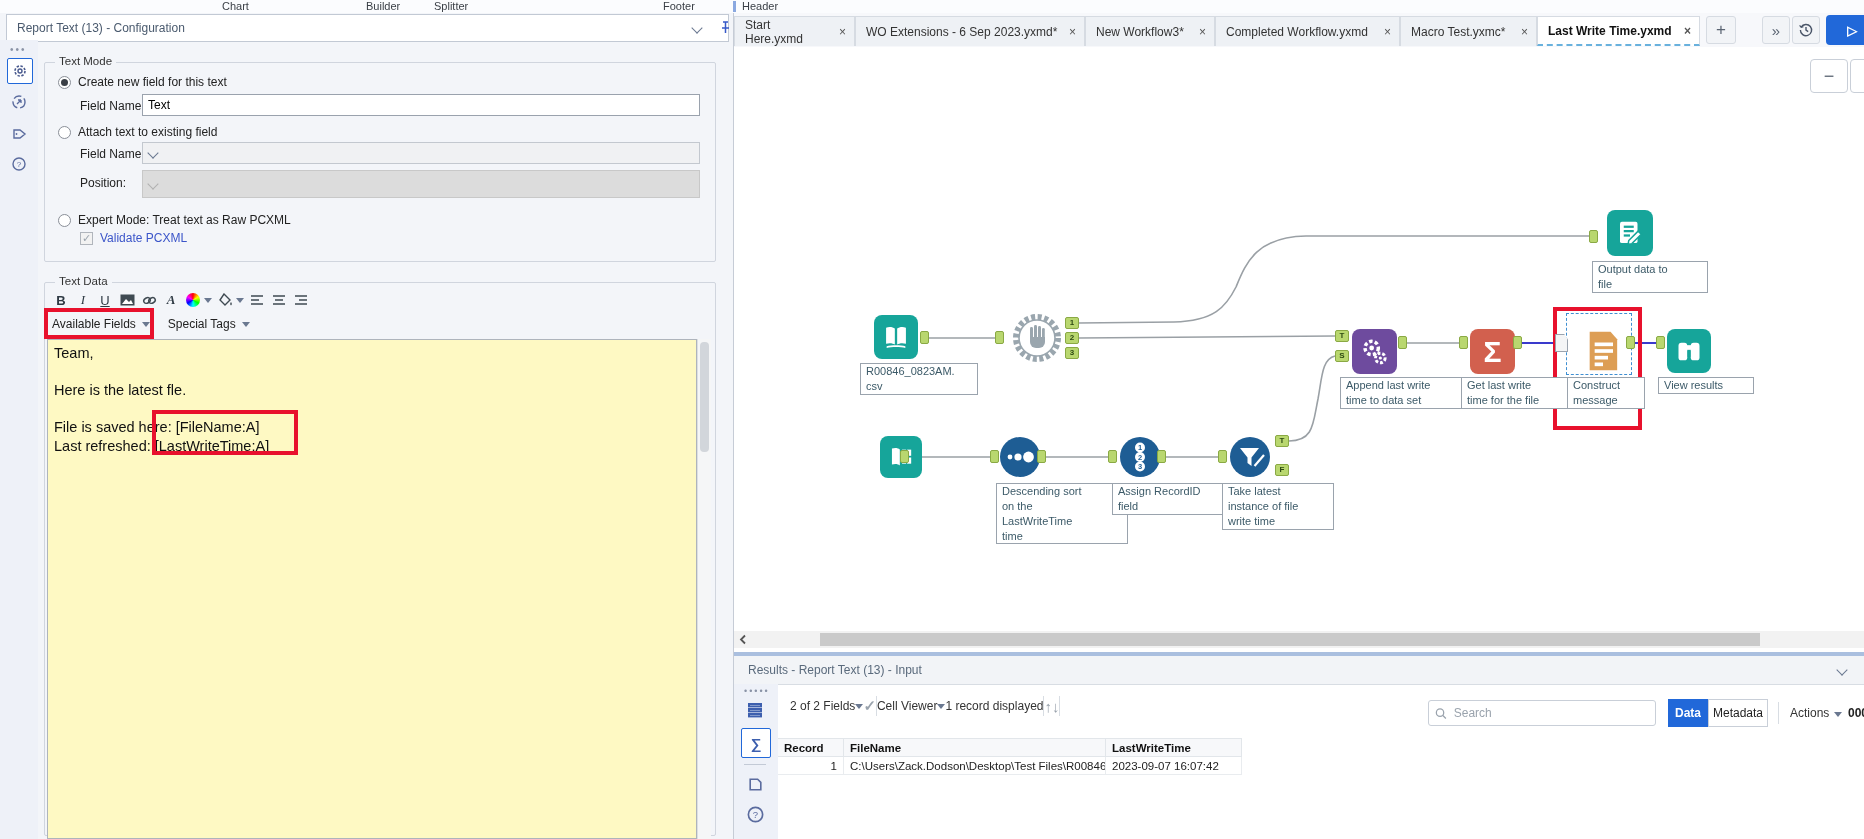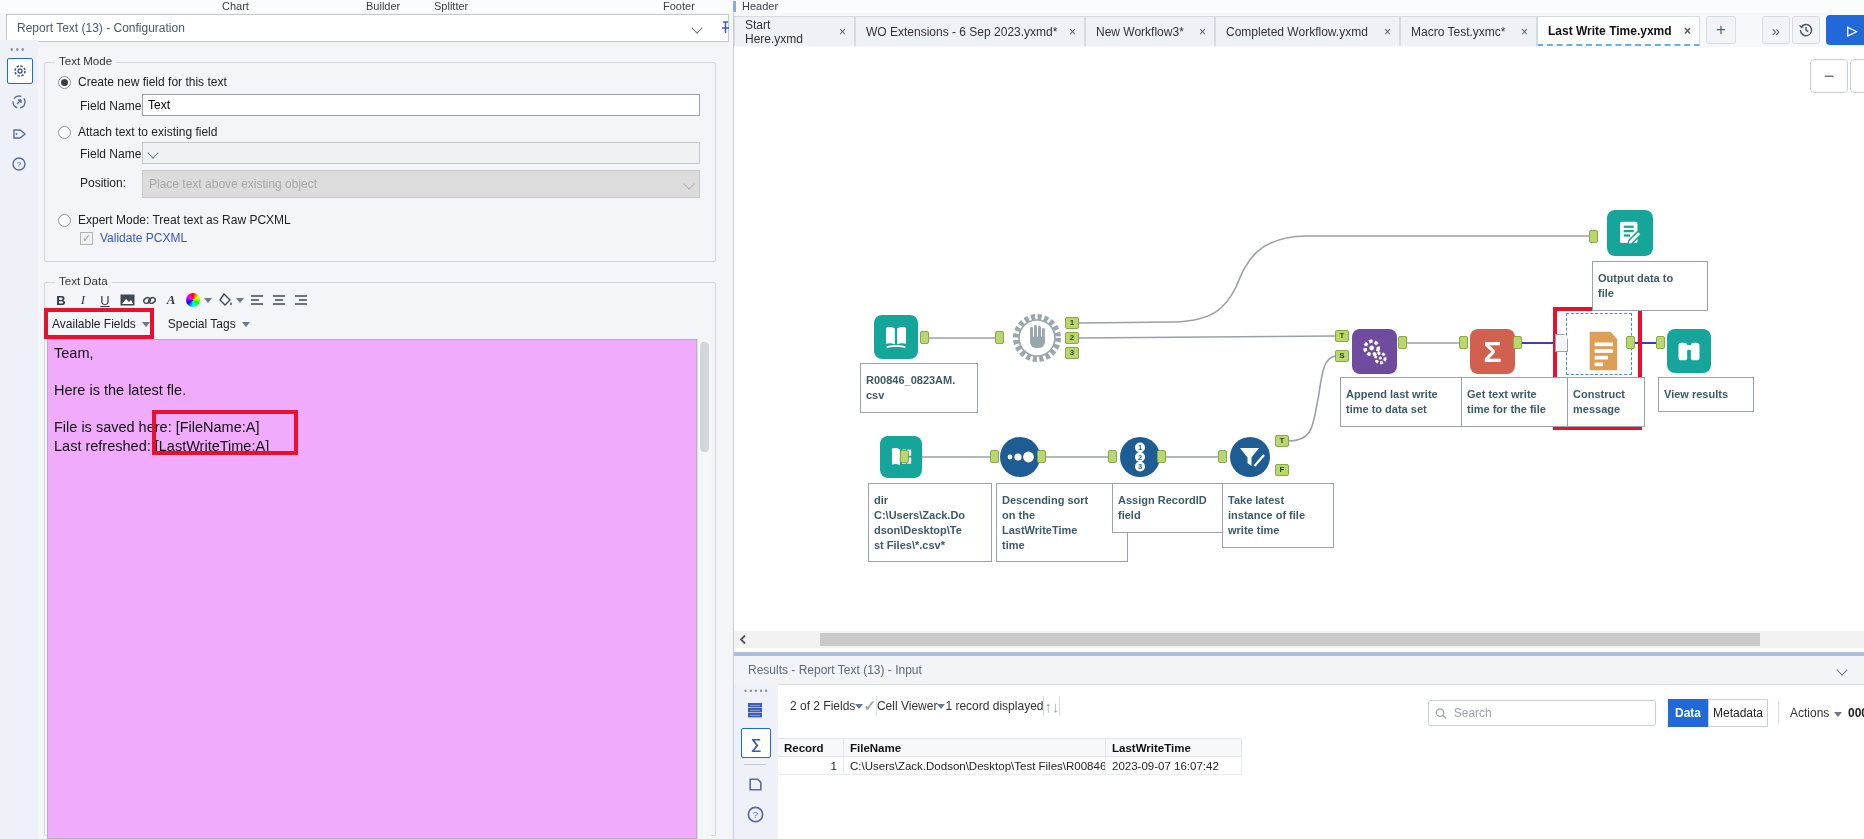--- a/index.html
+++ b/index.html
@@ -24,38 +24,38 @@
   .radio.sel::after{content:"";display:block;width:7px;height:7px;margin:2px;border-radius:50%;background:#3a3f46;}
   .cb{width:13px;height:13px;background:#f2f2f2;border:1px solid #b0b5bc;box-sizing:border-box;font-size:11px;color:#9aa3ad;line-height:11px;text-align:center;}
   .inp{border:1px solid #9aa2ad;background:#fff;font-size:12px;font-family:"Liberation Sans",sans-serif;padding:0 5px;box-sizing:border-box;}
   .dd{border:1px solid #c3c8cf;box-sizing:border-box;font-size:12px;display:flex;align-items:center;padding:0 6px;}
   .dd .txt{flex:1;}
   .caret{width:0;height:0;border-left:4px solid transparent;border-right:4px solid transparent;border-top:5px solid #6a7890;}
   .cdown{display:inline-block;width:7px;height:7px;border-right:1.6px solid #6a7890;border-bottom:1.6px solid #6a7890;transform:rotate(45deg);}
   
   .ticon{font-size:13px;color:#2f3a44;display:inline-flex;align-items:center;justify-content:center;width:18px;height:18px;}
   .wheel{width:14px;height:14px;border-radius:50%;background:conic-gradient(red,yellow,lime,cyan,blue,magenta,red);}
-  .editor{background:#f0abfc;border:1px solid #aeb4bc;font-size:14.5px;line-height:18.6px;color:#111;white-space:pre-line;padding:4px 6px;box-sizing:border-box;}
+  .editor{background:#fef9c3;border:1px solid #aeb4bc;font-size:14.5px;line-height:18.6px;color:#111;white-space:pre-line;padding:4px 6px;box-sizing:border-box;}
   .redrect{border:4px solid #e8112d;box-sizing:border-box;background:transparent;pointer-events:none;}
   .vscroll{background:#f5f6f7;border-left:1px solid #dcdfe3;}
   .vthumb{background:#d2d6db;border-radius:4px;}
   
   .tabbar{left:734px;top:13px;width:1130px;height:34px;background:#f7f8fb;border-bottom:1px solid #d6dbe2;}
   .tab{height:30px;top:3px;background:#eef1f5;border:1px solid #d6dbe2;border-bottom:none;box-sizing:border-box;
        display:flex;align-items:center;font-size:12px;color:#333;padding:0 8px 0 10px;}
   .tab .x{margin-left:auto;color:#555;font-size:12px;padding-left:8px;}
   .tab.active{background:#fff;font-weight:bold;color:#111;border-bottom:2px dashed #69b1dd;}
   .sqbtn{background:#f2f4f7;border:1px solid #d6dbe2;border-radius:3px;display:flex;align-items:center;justify-content:center;color:#5a6472;box-sizing:border-box;}
   .runbtn{background:#2168d9;color:#fff;border-radius:4px;font-size:13px;font-weight:bold;display:flex;align-items:center;justify-content:center;gap:6px;}
   
   .canvas{left:734px;top:47px;width:1130px;height:605px;background:#fff;overflow:hidden;}
   .node{display:flex;align-items:center;justify-content:center;}
   .sq{border-radius:8px;}
-  .ann{position:absolute;background:#fff;border:1px solid #9aa3ad;font-size:11px;font-weight:bold;color:#3c5a68;
-       padding:9px 5px;white-space:pre-line;line-height:1.35;}
+  .ann{position:absolute;background:#fff;border:1px solid #9aa3ad;font-size:11px;font-weight:normal;color:#3c5a68;
+       padding:0 5px;white-space:pre-line;line-height:1.35;}
   .anchor{position:absolute;width:9px;height:13px;background:#b9d76f;border:1px solid #8aa944;border-radius:2px;box-sizing:border-box;}
   .anchor-lbl{position:absolute;width:14px;height:12px;background:#b9d76f;border:1px solid #8aa944;border-radius:2px;box-sizing:border-box;
        font-size:8px;font-weight:bold;color:#2d4a12;text-align:center;line-height:10px;}
   .doc-anchor{position:absolute;width:11px;height:16px;background:#f4f5f6;border:1px solid #9aa3ae;clip-path:polygon(0 0,70% 0,100% 30%,100% 100%,0 100%);}
   .selbox{border:1px dashed #3f8fd2;}
   .zoombtn{background:#fff;border:1px solid #c9cfd8;border-radius:4px;color:#5a6472;font-size:18px;display:flex;align-items:center;justify-content:center;}
   .hscroll-track{background:#f2f2f2;}
   .hscroll-thumb{background:#cacaca;}
   .splitter{left:734px;top:652px;width:1130px;height:4px;background:#aabfdf;}
   
@@ -135,21 +135,20 @@
 <span class="abs lbl" style="left:80px;top:99px;">Field Name:</span>
 <input class="abs inp" style="left: 142px; top: 94px; width: 558px; height: 22px;" value="Text">
 <div class="abs radio" style="left:58px;top:126px;"></div>
 <span class="abs lbl" style="left:78px;top:125px;">Attach text to existing field</span>
 <span class="abs lbl" style="left:80px;top:147px;">Field Name:</span>
 <div class="abs dd" style="left:142px;top:142px;width:558px;height:22px;background:#f0f1f3;color:#9aa0aa;">
   <span class="cdown"></span>
 </div>
 <span class="abs lbl" style="left:80px;top:176px;">Position:</span>
 <div class="abs dd" style="left:142px;top:170px;width:558px;height:28px;background:#dcdcdc;border-color:#c8c8c8;color:#a8a8a8;">
-  <span class="txt">Place text above existing object</span>
   <span class="cdown" style="border-color:#b0b0b0;"></span>
 </div>
 <div class="abs radio" style="left:58px;top:214px;"></div>
 <span class="abs lbl" style="left:78px;top:213px;">Expert Mode: Treat text as Raw PCXML</span>
 <div class="abs cb" style="left:80px;top:232px;">✓</div>
 <span class="abs lbl" style="left:100px;top:231px;color:#3b55c9;">Validate PCXML</span>
 
 <fieldset class="grp" style="left:44px;top:282px;width:670px;height:552px;">
   <span class="grp-label">Text Data</span>
 </fieldset>
@@ -423,29 +422,25 @@
   <div class="abs anchor" style="left:484px;top:403px;"></div>
   <div class="abs anchor-lbl" style="left:541px;top:388px;">T</div>
   <div class="abs anchor-lbl" style="left:541px;top:417px;">F</div>
 
   <div class="ann" style="left:126px;top:316px;width:106px;">R00846_0823AM.
 csv</div>
   <div class="ann" style="left:858px;top:214px;width:104px;">Output data to
 file</div>
   <div class="ann" style="left:606px;top:330px;width:134px;">Append last write
 time to data set</div>
-  <div class="ann" style="left:727px;top:330px;width:130px;">Get text write
+  <div class="ann" style="left:727px;top:330px;width:130px;">Get last write
 time for the file</div>
   <div class="ann" style="left:833px;top:330px;width:66px;">Construct
 message</div>
   <div class="ann" style="left:924px;top:330px;width:84px;">View results</div>
-  <div class="ann" style="left:134px;top:436px;width:112px;">dir
-C:\Users\Zack.Do
-dson\Desktop\Te
-st Files\*.csv*</div>
   <div class="ann" style="left:262px;top:436px;width:120px;">Descending sort
 on the
 LastWriteTime
 time</div>
   <div class="ann" style="left:378px;top:436px;width:118px;">Assign RecordID
 field</div>
   <div class="ann" style="left:488px;top:436px;width:100px;">Take latest
 instance of file
 write time</div>
 

